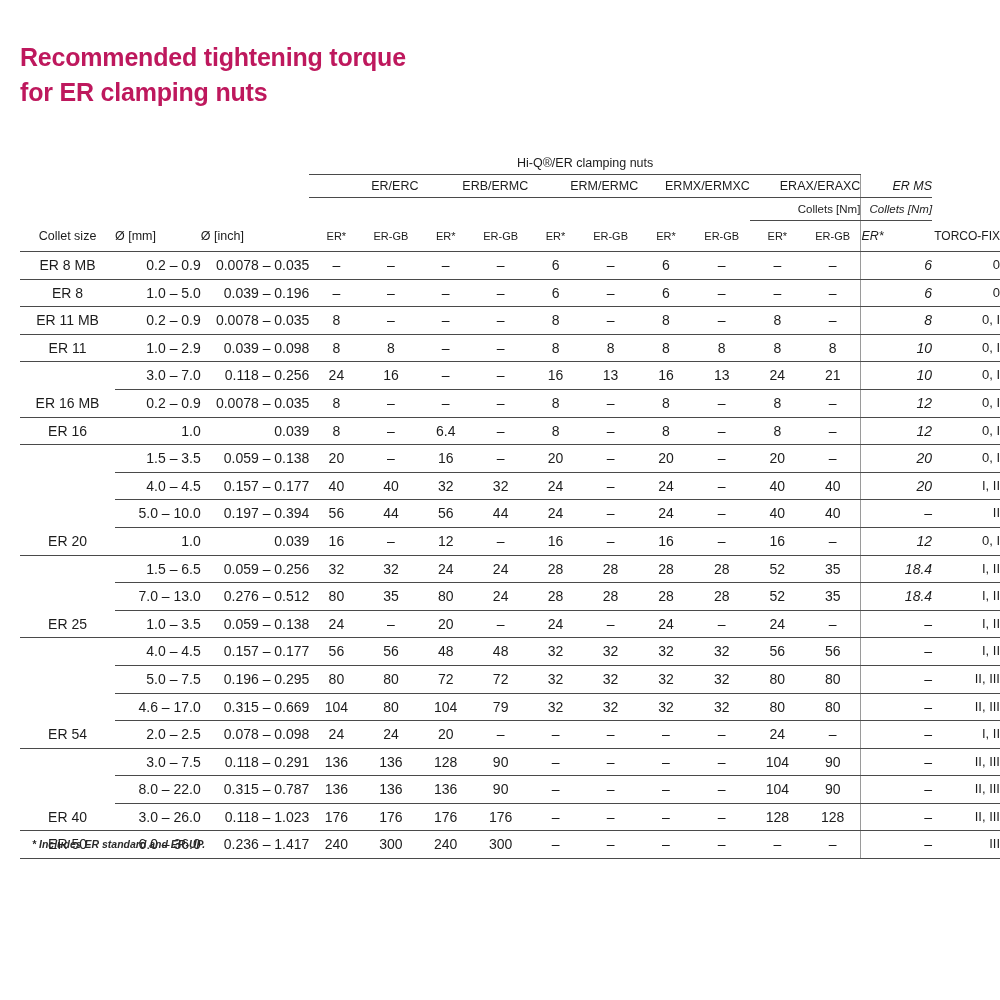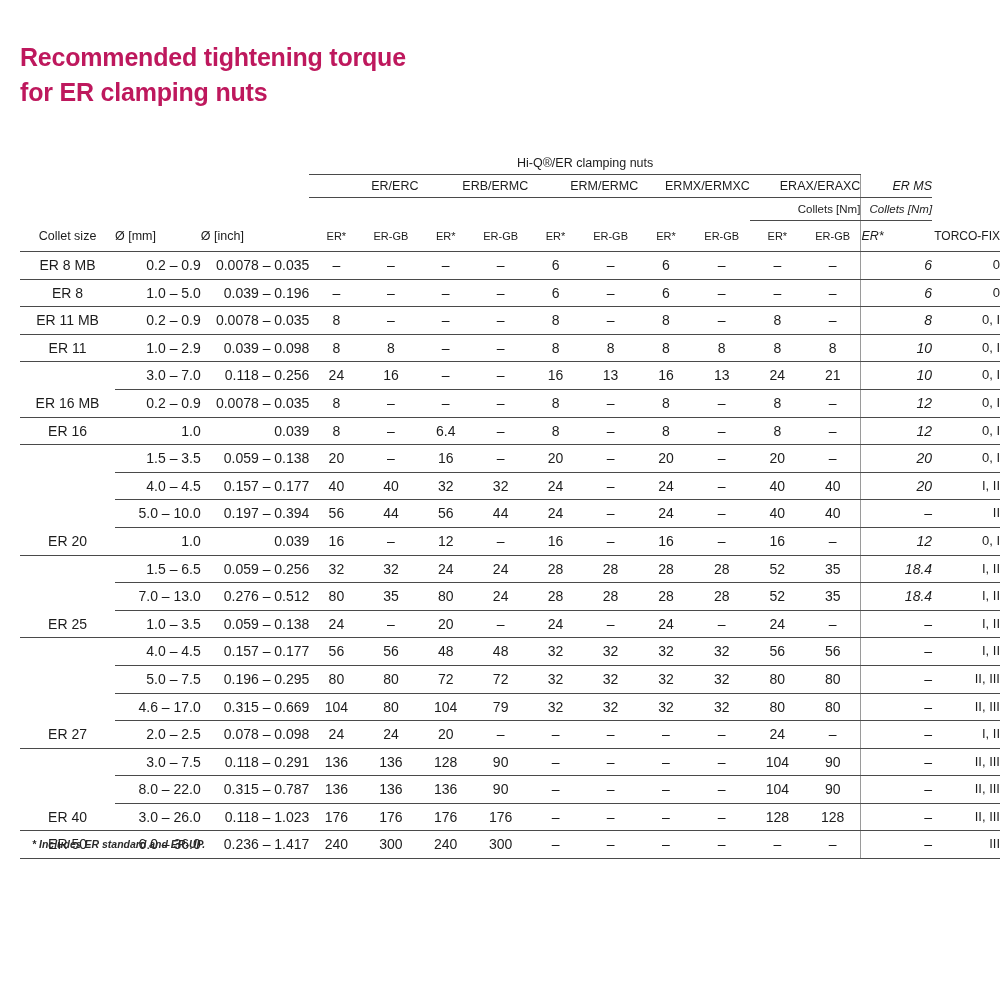--- a/index.html
+++ b/index.html
@@ -514,21 +514,21 @@
           <td class="data center rule">32</td>
           <td class="data center rule">32</td>
           <td class="data center rule">32</td>
           <td class="data center rule">32</td>
           <td class="data center rule">80</td>
           <td class="data center rule">80</td>
           <td class="data right rule vline">–</td>
           <td class="data right rule small">II, III</td>
         </tr>
         <tr>
-          <td class="data left rule">ER 27</td>
+          <td class="data left rule">ER 54</td>
           <td class="data right rule">2.0 – 2.5</td>
           <td class="data right rule">0.078 – 0.098</td>
           <td class="data center rule">24</td>
           <td class="data center rule">24</td>
           <td class="data center rule">20</td>
           <td class="data center rule">–</td>
           <td class="data center rule">–</td>
           <td class="data center rule">–</td>
           <td class="data center rule">–</td>
           <td class="data center rule">–</td>

